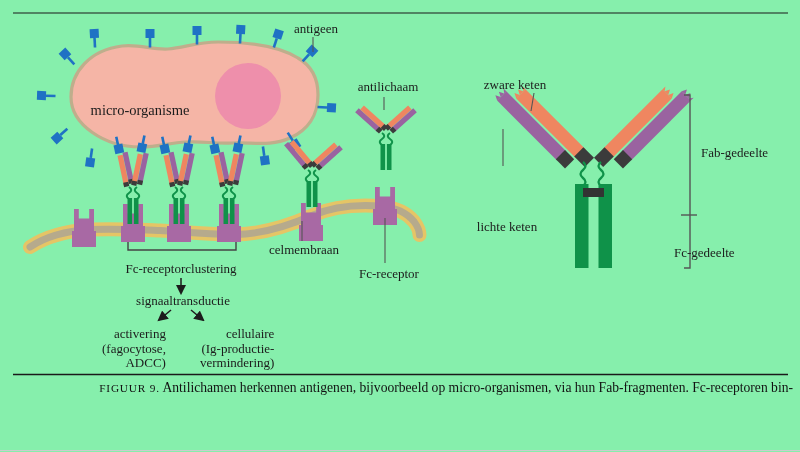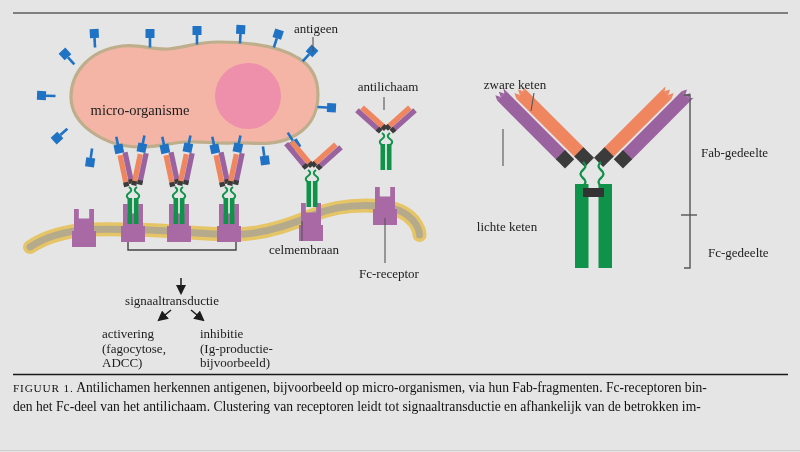--- a/index.html
+++ b/index.html
@@ -1,17 +1,17 @@
 <!DOCTYPE html>
 <html><head>
 <meta charset="utf-8">
 <style>
   html,body{margin:0;padding:0;background:#fff;}
-  #page{position:relative;width:800px;height:452px;background:#e5e5e5;overflow:hidden;
-        font-family:"Liberation Serif", serif;color:#1a1a1a;}
+  #page{position:relative;width:800px;height:452px;background:#86efac;overflow:hidden;
+        font-family:"Liberation Serif", serif;color:#1a1a1a;text-align:right;}
   #art{position:absolute;left:0;top:0;}
   .lbl{position:absolute;font-size:13px;line-height:14px;white-space:nowrap;color:#1c1c1c;}
   .ctr{transform:translateX(-50%);}
   .blk{position:absolute;font-size:13px;line-height:14.6px;white-space:nowrap;color:#1c1c1c;}
   #caption{position:absolute;left:13px;top:379px;width:780px;font-size:13.6px;
            line-height:18.6px;color:#111;}
   .cap-line{white-space:nowrap;}
   .cap-prefix{font-size:11.3px;letter-spacing:0.8px;}
   #micro-label{font-size:14.5px;margin-top:16px;}
 </style>
@@ -192,36 +192,36 @@
     <line x1="171" y1="310" x2="159" y2="320" marker-end="url(#ah)"></line>
     <line x1="191" y1="310" x2="203" y2="320" marker-end="url(#ah)"></line>
   </g>
 </svg>
 
 <div class="lbl ctr" style="left:316px;top:22px;">antigeen</div>
 <div class="lbl ctr" style="left:388px;top:80px;">antilichaam</div>
 <div class="lbl ctr" id="micro-label" style="left:140px;top:87px;">micro-organisme</div>
 <div class="lbl ctr" style="left:304px;top:243px;">celmembraan</div>
 <div class="lbl ctr" style="left:389px;top:267px;">Fc-receptor</div>
-<div class="lbl ctr" style="left:172px;top:294px;">signaaltransductie</div>
+<div class="lbl ctr" style="left:181px;top:262px;">Fc-receptorclustering</div>
+<div class="lbl ctr" style="left:183px;top:294px;">signaaltransductie</div>
 
 <div class="blk" style="left:102px;top:327px;">
   <div>activering</div>
   <div>(fagocytose,</div>
   <div>ADCC)</div>
 </div>
 <div class="blk" style="left:200px;top:327px;">
-  <div>inhibitie</div>
+  <div>cellulaire</div>
   <div>(Ig-productie-</div>
-  <div>bijvoorbeeld)</div>
+  <div>vermindering)</div>
 </div>
 
 <div class="lbl ctr" style="left:515px;top:78px;">zware keten</div>
 <div class="lbl ctr" style="left:507px;top:180px;margin-top:40px;">lichte keten</div>
 <div class="lbl" style="left:701px;top:146px;">Fab-gedeelte</div>
-<div class="lbl" style="left:708px;top:246px;">Fc-gedeelte</div>
+<div class="lbl" style="left:674px;top:246px;">Fc-gedeelte</div>
 
 <div id="caption">
-  <div class="cap-line"><span class="cap-prefix">FIGUUR 1.</span><span> Antilichamen herkennen antigenen, bijvoorbeeld op micro-organismen, via hun Fab-fragmenten. Fc-receptoren bin-</span></div>
-  <div class="cap-line">den het Fc-deel van het antilichaam. Clustering van receptoren leidt tot signaaltransductie en afhankelijk van de betrokken im-</div>
+  <div class="cap-line"><span class="cap-prefix">FIGUUR 9.</span><span> Antilichamen herkennen antigenen, bijvoorbeeld op micro-organismen, via hun Fab-fragmenten. Fc-receptoren bin-</span></div>
 </div>
 
 </div>
 
 </body></html>

